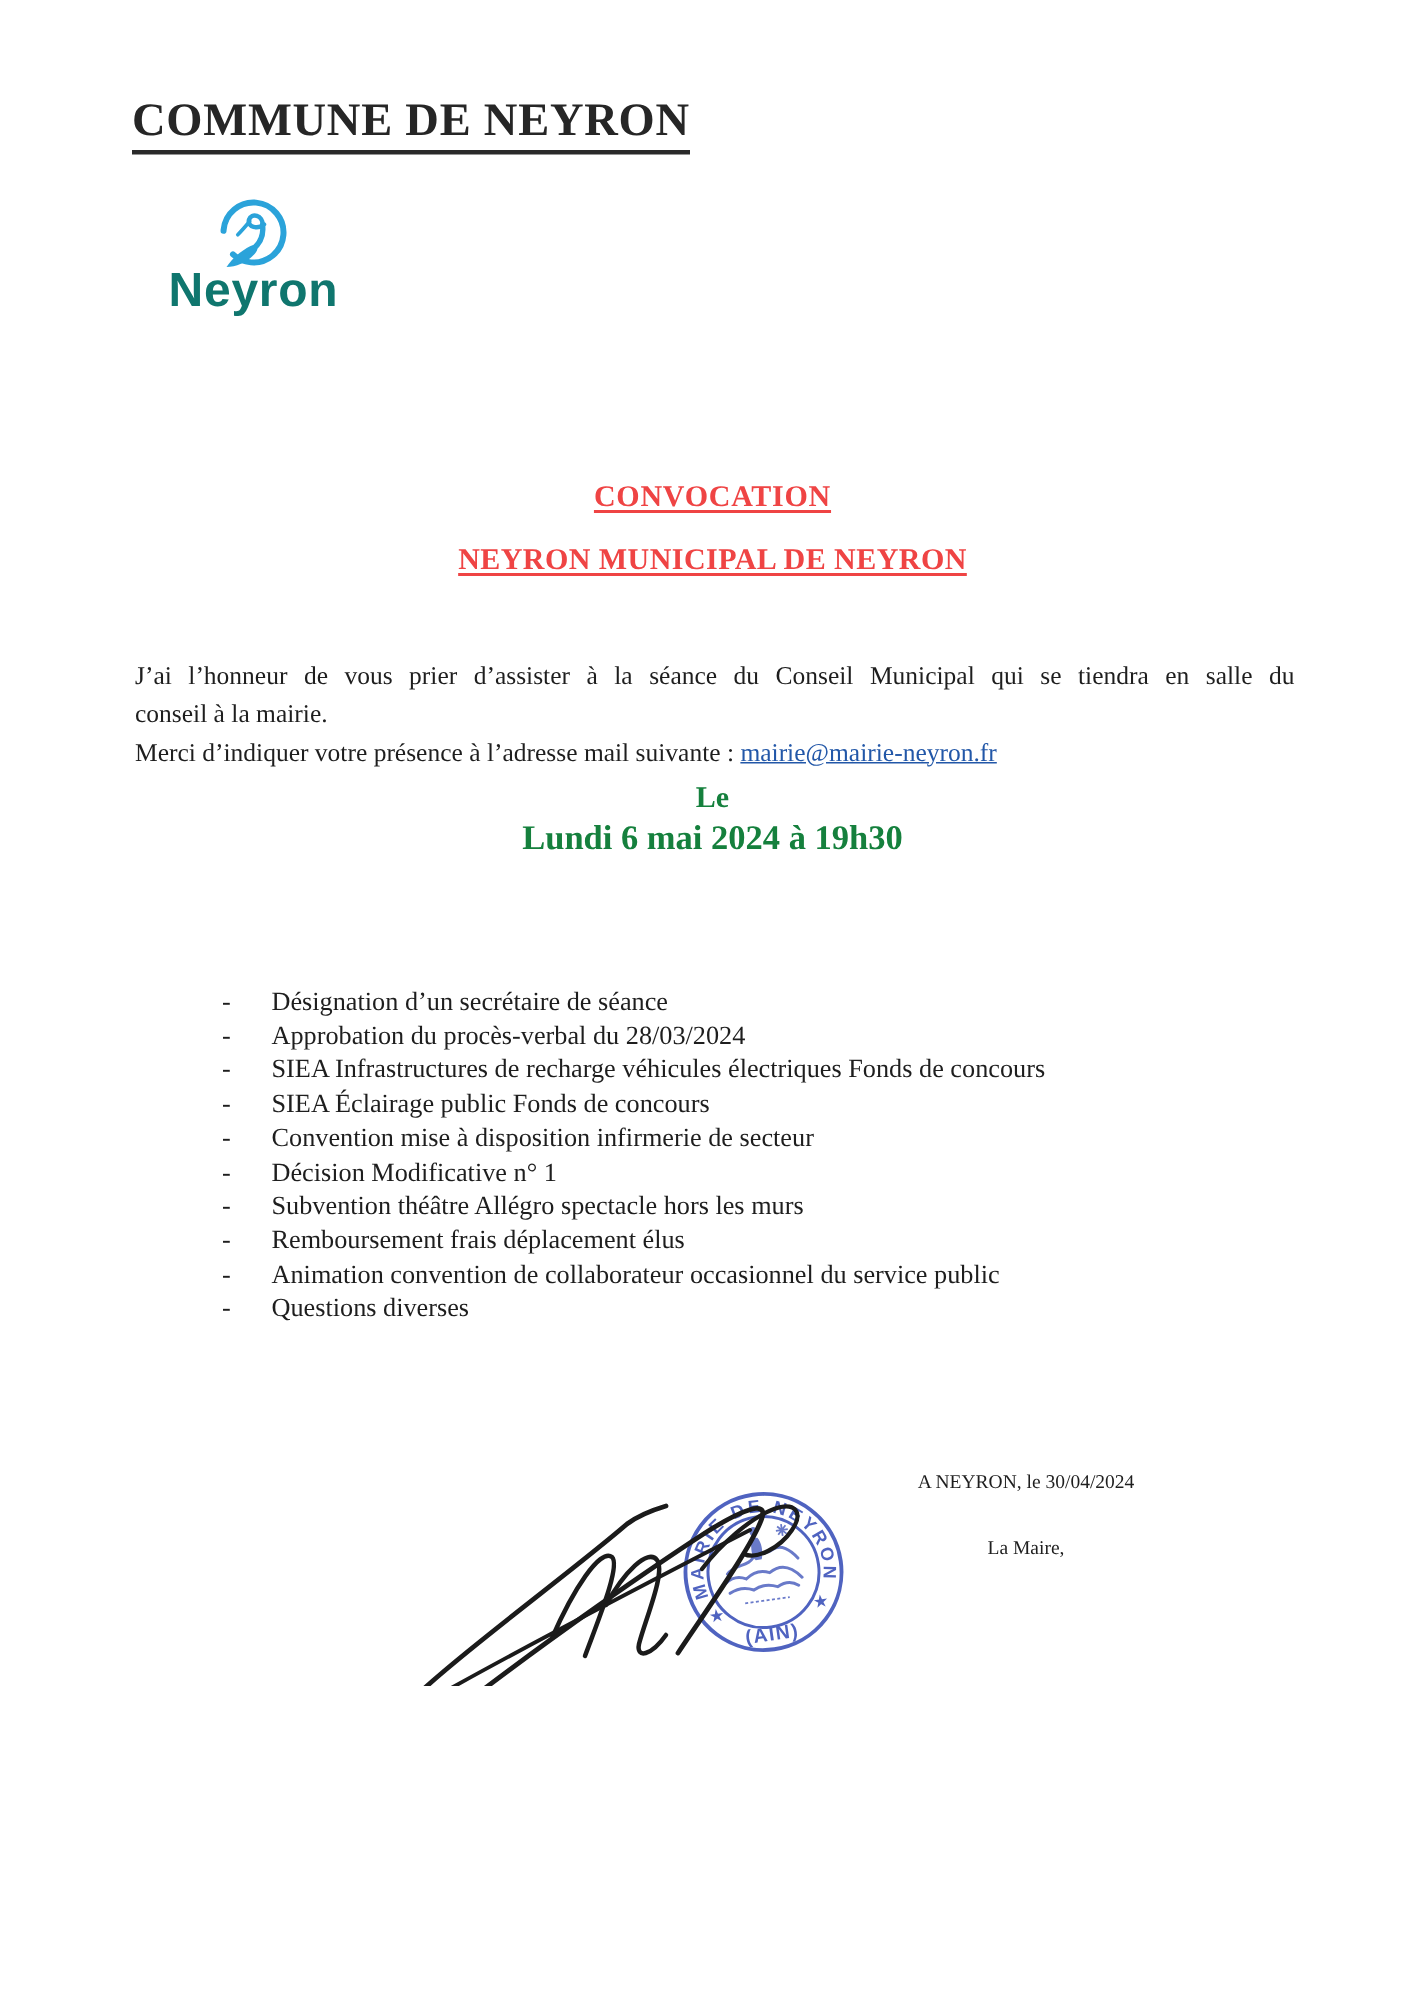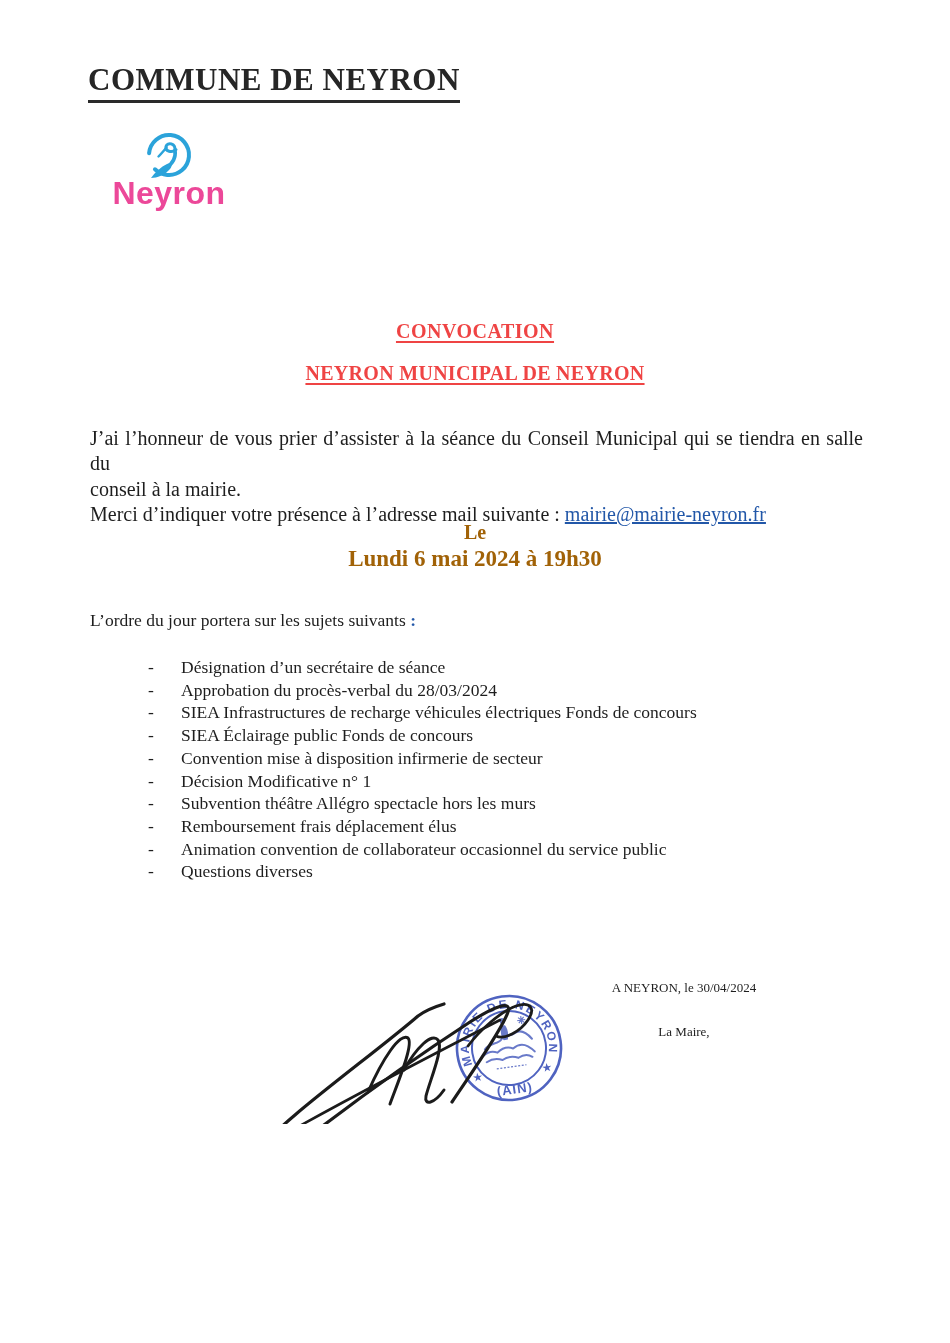--- a/index.html
+++ b/index.html
@@ -12,38 +12,38 @@
 
   
   .doc-title{
     left:88px;top:62px;font-size:31px;font-weight:bold;letter-spacing:.5px;
     color:#262626;border-bottom:3px solid #2a2a2a;padding-bottom:2px;display:inline-block;
   }
   .logo-icon{left:144px;top:131px;}
   .logo-word{
     left:103px;top:175px;width:132px;text-align:center;
     font-family:"Liberation Sans", sans-serif;font-weight:bold;font-size:32px;
-    color:#ec4899;letter-spacing:.5px;
+    color:#0f766e;letter-spacing:.5px;
   }
 
   
   .h-blue{
     left:0;width:950px;text-align:center;font-weight:bold;color:#ef4444;
     text-decoration:underline;text-decoration-thickness:2px;text-underline-offset:3px;
   }
   .h-convocation{top:320px;font-size:20px;letter-spacing:.5px;}
   .h-council{top:362px;font-size:20px;letter-spacing:.3px;}
 
   
-  .intro{left:90px;top:426px;width:773px;font-size:20px;line-height:25.3px;}
+  .intro{left:90px;top:438px;width:773px;font-size:17px;line-height:25.3px;}
   .jline{display:inline-block;width:100%;text-align:justify;text-align-last:justify;}
   .email{color:#2257a8;text-decoration:underline;cursor:pointer;}
 
   
-  .session{left:0;top:519px;width:950px;text-align:center;color:#a16207;font-weight:bold;}
+  .session{left:0;top:519px;width:950px;text-align:center;color:#15803d;font-weight:bold;}
   .session-le{font-size:20px;line-height:26px;}
   .session-date{font-size:23px;line-height:27px;}
 
   
   .agenda-heading{left:90px;top:610px;font-size:17.5px;}
   .colon-blue{color:#2257a8;font-weight:bold;}
   .agenda-list{left:148px;top:656px;width:720px;list-style:none;margin:0;padding:0;font-size:17.5px;}
   .agenda-list li{display:flex;line-height:22.7px;}
   .agenda-dash{width:33px;flex:0 0 33px;}
 
@@ -89,24 +89,20 @@
     <span class="jline">J’ai l’honneur de vous prier d’assister à la séance du Conseil Municipal qui se tiendra en salle du</span><span>conseil à la mairie.</span><br>
     <span>Merci d’indiquer votre présence à l’adresse mail suivante :</span>
     <a class="email">mairie@mairie-neyron.fr</a>
   </div>
 
   <div class="abs session">
     <div class="session-le">Le</div>
     <div class="session-date">Lundi 6 mai 2024 à 19h30</div>
   </div>
 
-  <div class="abs agenda-heading">
-    <span>L’ordre du jour portera sur les sujets suivants</span>
-    <span class="colon-blue">:</span>
-  </div>
 
   <ul class="abs agenda-list">
     <li>
         <span class="agenda-dash">-</span>
         <span>Désignation d’un secrétaire de séance</span>
       </li>
     <li>
         <span class="agenda-dash">-</span>
         <span>Approbation du procès-verbal du 28/03/2024</span>
       </li>

